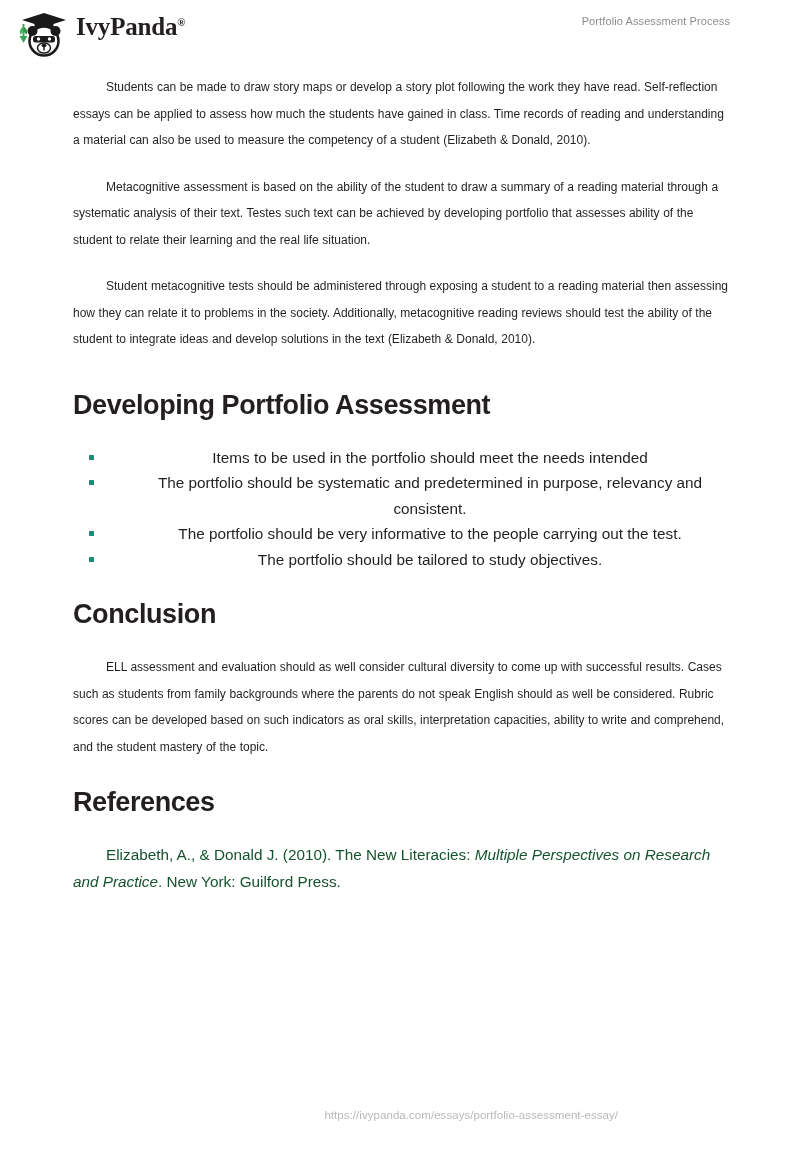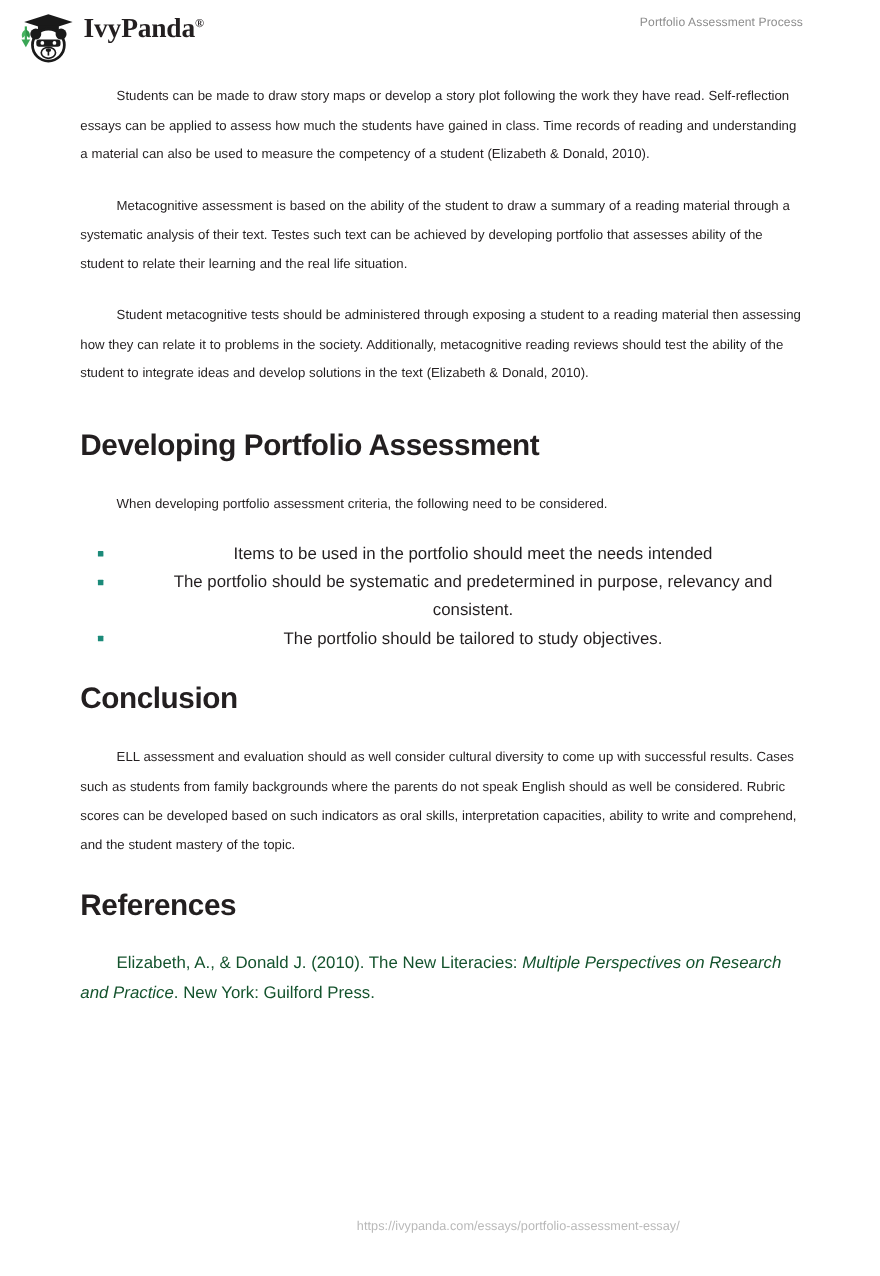--- a/index.html
+++ b/index.html
@@ -185,25 +185,25 @@
 
 <div class="doc">
   <div class="content">
 
     <p class="para first">Students can be made to draw story maps or develop a story plot following the work they have read. Self-reflection essays can be applied to assess how much the students have gained in class. Time records of reading and understanding a material can also be used to measure the competency of a student (Elizabeth &amp; Donald, 2010).</p>
     <p class="para">Metacognitive assessment is based on the ability of the student to draw a summary of a reading material through a systematic analysis of their text. Testes such text can be achieved by developing portfolio that assesses ability of the student to relate their learning and the real life situation.</p>
     <p class="para">Student metacognitive tests should be administered through exposing a student to a reading material then assessing how they can relate it to problems in the society. Additionally, metacognitive reading reviews should test the ability of the student to integrate ideas and develop solutions in the text (Elizabeth &amp; Donald, 2010).</p>
 
     <h2 class="section">Developing Portfolio Assessment</h2>
 
-    <p class="para">When developing portfolio assessment criteria, the following need to be considered.</p>
 
     <ul class="bullets">
       <li><span class="dot"></span><span>Items to be used in the portfolio should meet the needs intended</span></li>
       <li><span class="dot"></span><span>The portfolio should be systematic and predetermined in purpose, relevancy and consistent.</span></li>
+      <li><span class="dot"></span><span>The portfolio should be very informative to the people carrying out the test.</span></li>
       <li><span class="dot"></span><span>The portfolio should be tailored to study objectives.</span></li>
     </ul>
 
     <h2 class="section tight">Conclusion</h2>
     <p class="para">ELL assessment and evaluation should as well consider cultural diversity to come up with successful results. Cases such as students from family backgrounds where the parents do not speak English should as well be considered. Rubric scores can be developed based on such indicators as oral skills, interpretation capacities, ability to write and comprehend, and the student mastery of the topic.</p>
 
     <h2 class="section tight">References</h2>
     <p class="ref"><span>Elizabeth, A., &amp; Donald J. (2010). The New Literacies: </span><span class="ital">Multiple Perspectives on Research and Practice</span><span>. New York: Guilford Press.</span></p>
 
   </div>

